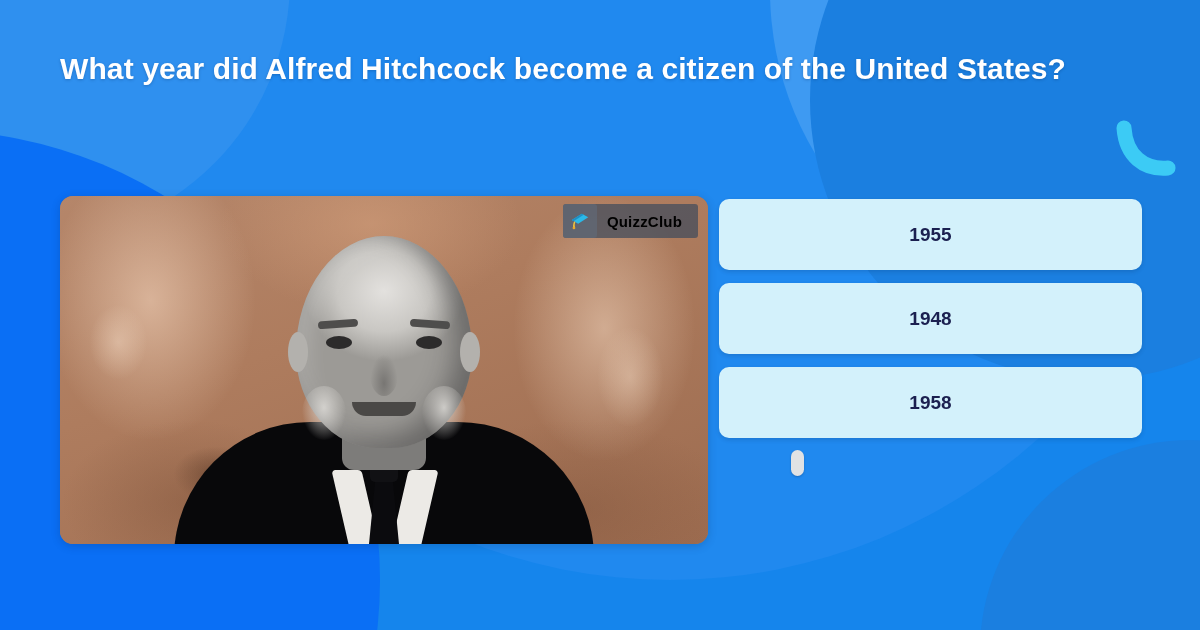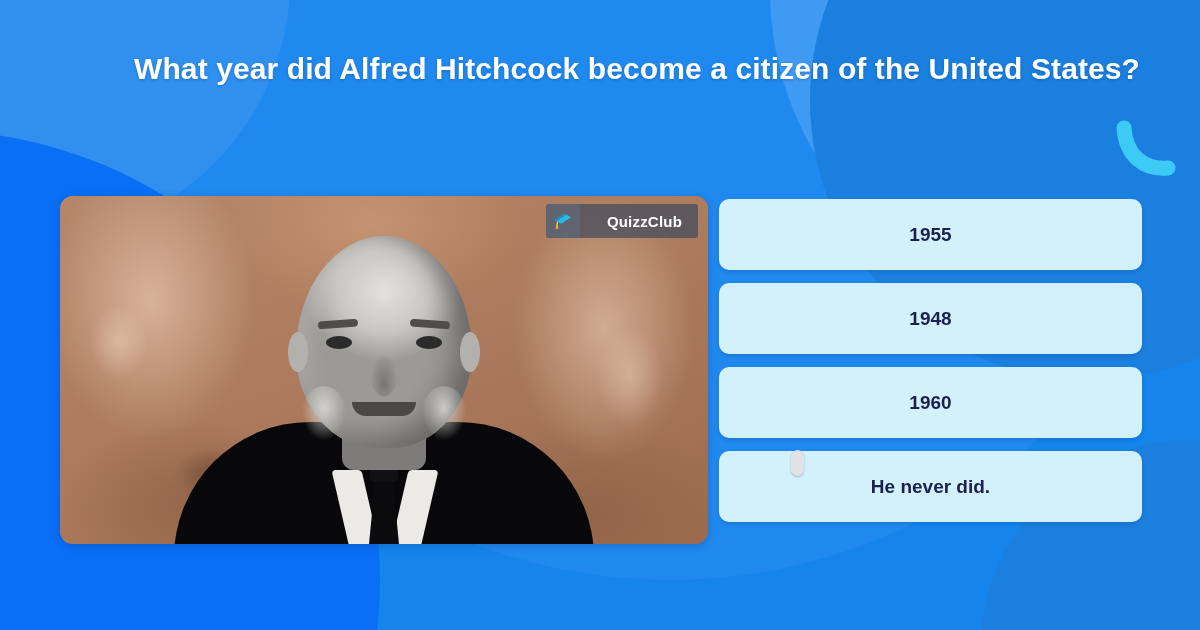--- a/index.html
+++ b/index.html
@@ -63,21 +63,21 @@
   .accent-arc {
     position:absolute;
     right:22px; top:120px;
     width:64px; height:58px;
   }
 
   
   .question {
     position:absolute;
     left:60px; right:60px; top:46px;
-    text-align:right;
+    text-align:left;
     color:#ffffff;
     font-size:30px;
     font-weight:bold;
     line-height:46px;
     letter-spacing:.1px;
     text-shadow:0 1px 3px rgba(0,40,90,.28);
   }
 
   
   .photo-card {
@@ -216,22 +216,22 @@
     background:rgba(74,80,92,.80);
     border-radius:3px;
   }
   .wm-logo {
     width:34px; height:34px;
     display:flex; align-items:center; justify-content:center;
     background:rgba(96,104,118,.75);
     border-radius:3px;
   }
   .wm-text {
-    padding:0 16px 0 27px;
-    color:#ffffff;
+    padding:0 16px 0 10px;
+    color:#000000;
     font-size:15px;
     font-weight:bold;
     letter-spacing:.2px;
     white-space:nowrap;
   }
 
   
   .answers {
     position:absolute;
     left:719px; top:199px;
@@ -314,18 +314,17 @@
           <circle cx="5.4" cy="19.6" r="1.5" fill="#e8a92c"></circle>
         </svg>
       </div>
       <div class="wm-text">QuizzClub</div>
     </div>
   </div>
 
   <div class="answers">
     <div class="answer">1955</div>
     <div class="answer">1948</div>
-    <div class="answer">1960</div>
-    <div class="answer">He never did.</div>
+    <div class="answer">1958</div>
     <div class="pip"></div>
   </div>
 
 </div>
 
 </body></html>

